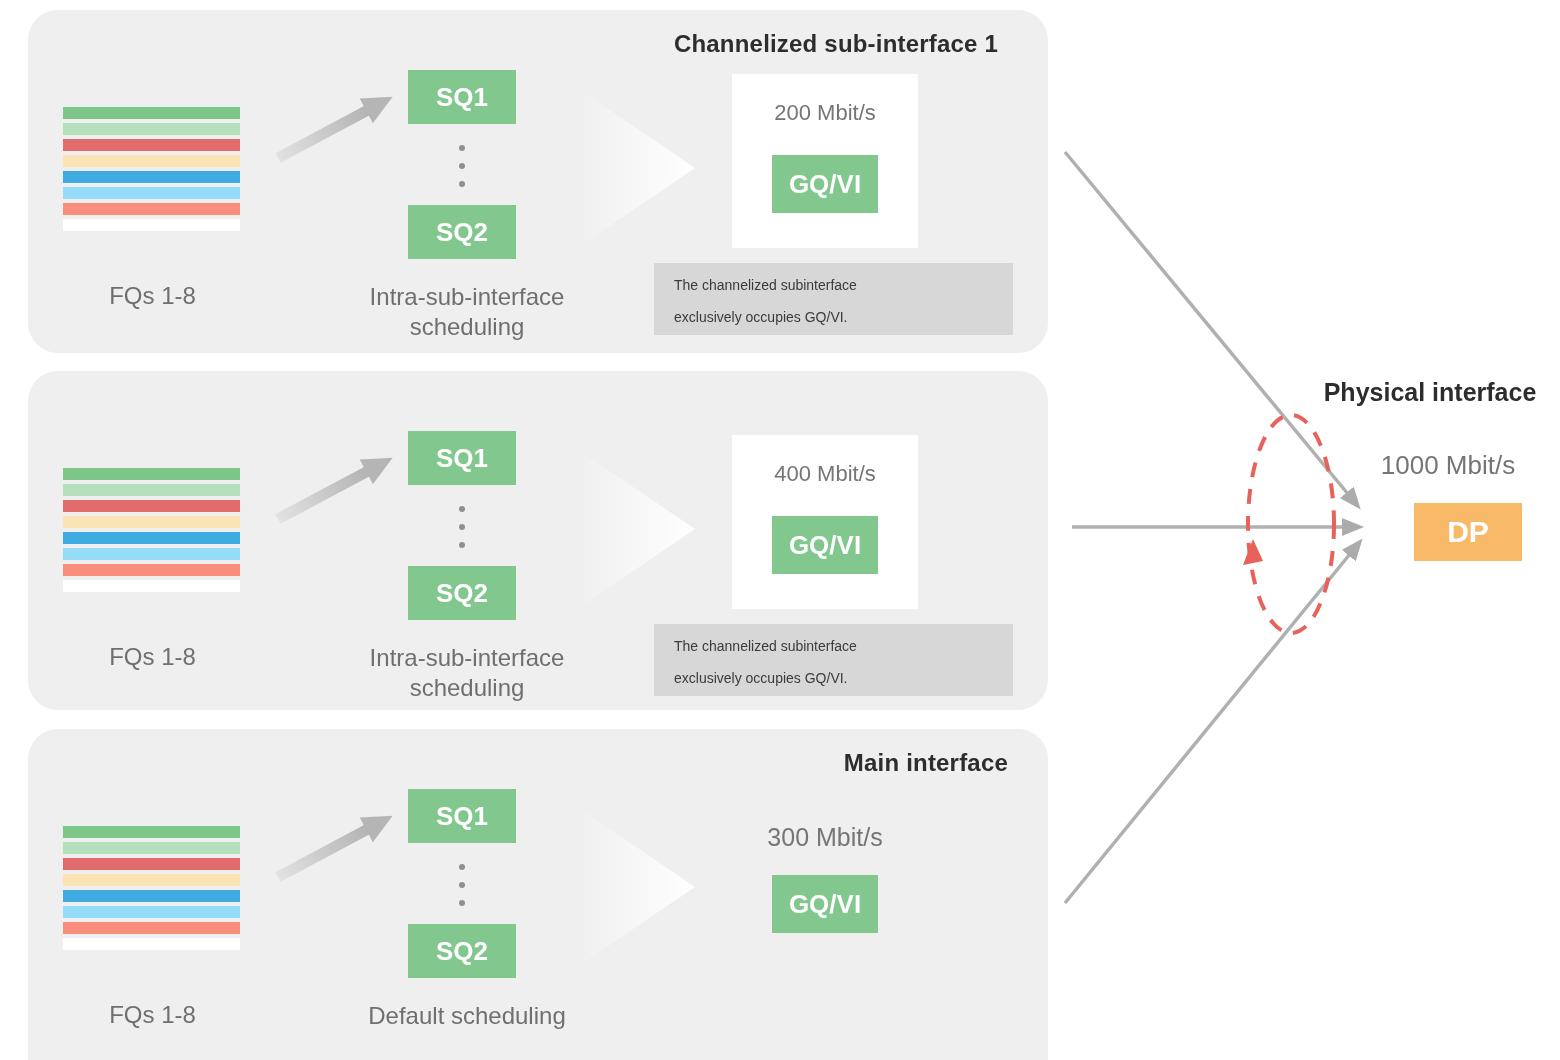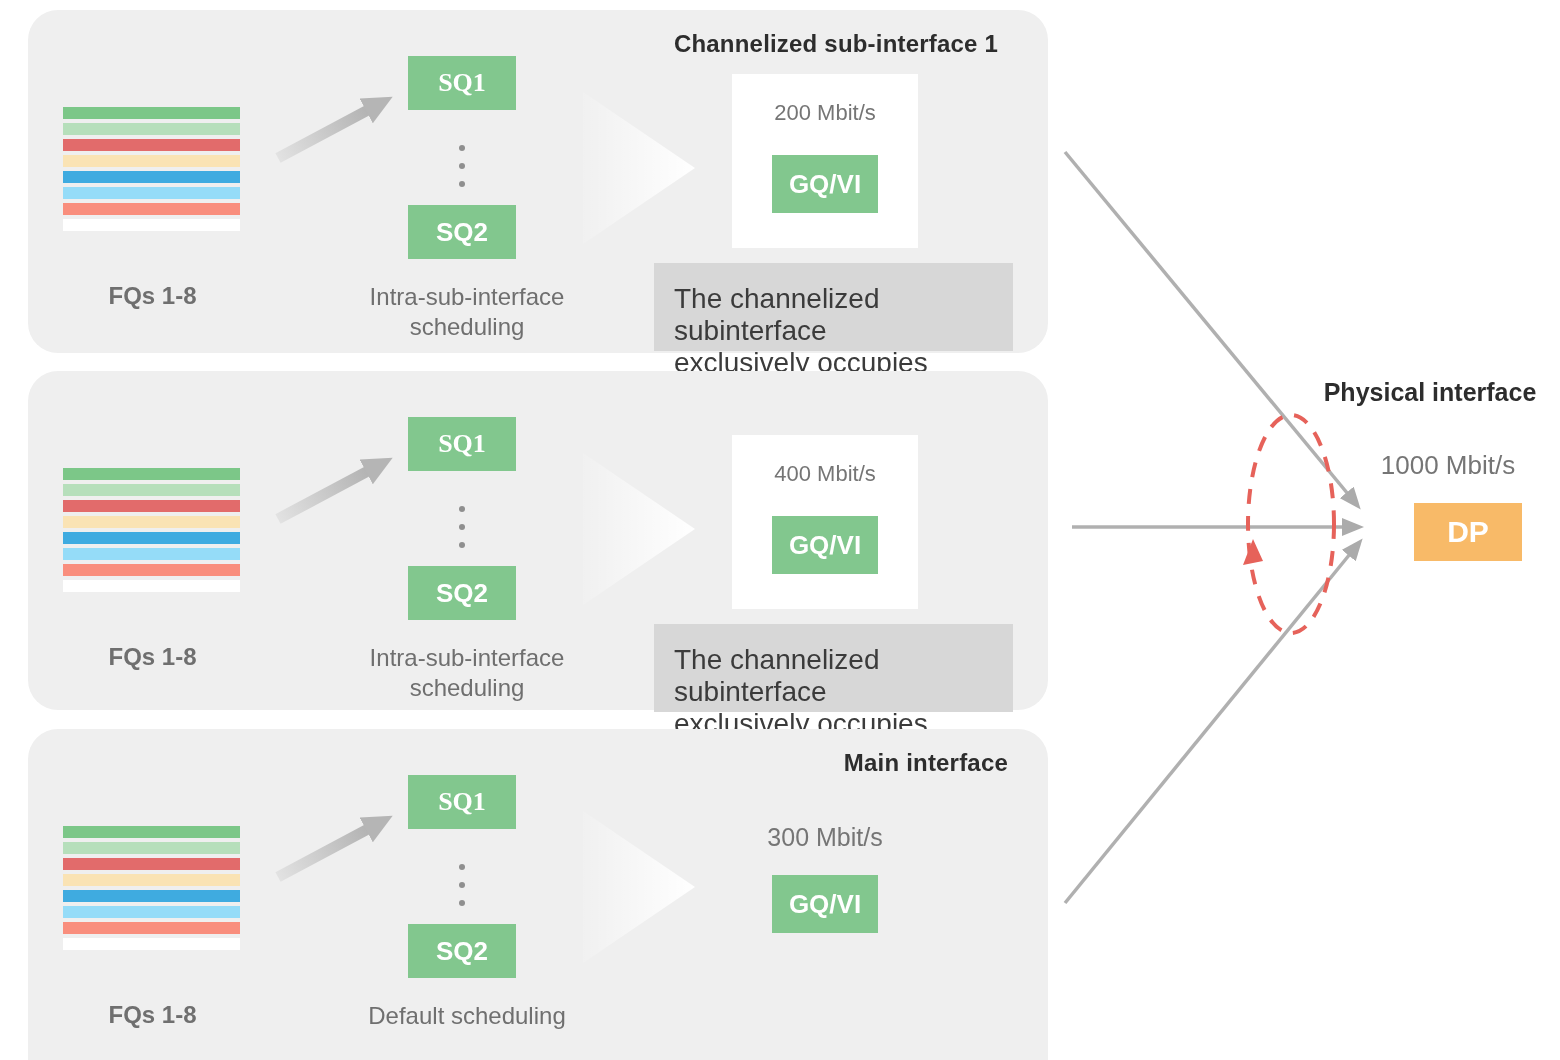--- a/index.html
+++ b/index.html
@@ -15,29 +15,29 @@
   .panel-title{
     position:absolute;top:20px;left:598px;width:420px;
     text-align:center;font-size:24px;font-weight:bold;
     color:var(--title-text,#2d2d2d);letter-spacing:.2px;
   }
   .panel-title.right{left:580px;width:400px;text-align:right;}
   .stripes{position:absolute;left:35px;top:97px;width:177px;}
   .stripe{height:12px;margin-bottom:4px;}
   .fq-label{
     position:absolute;left:27px;top:272px;width:195px;text-align:center;
-    font-size:24px;color:var(--label-text,#6f6f6f);font-weight:bold;
+    font-size:24px;color:var(--label-text,#6f6f6f);
   }
   .arrow-svg{position:absolute;left:240px;top:62px;}
   .sq-box{
     position:absolute;left:380px;width:108px;height:54px;
     background:var(--green,#82c78e);color:#ffffff;font-size:26px;font-weight:bold;
     display:flex;align-items:center;justify-content:center;
   }
-  .sq1{top:46px;font-family:Liberation Serif, serif;} .sq2{top:195px;}
+  .sq1{top:60px;} .sq2{top:195px;}
   .dot{
     position:absolute;left:431px;width:6px;height:6px;border-radius:50%;
     background:var(--dot-gray,#8f8f8f);
   }
   .sched-label{
     position:absolute;left:299px;top:272px;width:280px;text-align:center;
     font-size:24px;line-height:30px;color:var(--label-text,#6f6f6f);
   }
   .tri-svg{position:absolute;left:555px;top:82px;}
   .white-box{
@@ -53,23 +53,23 @@
     display:flex;align-items:center;justify-content:center;
   }
   .rate-main{
     position:absolute;left:667px;top:94px;width:260px;text-align:center;
     font-size:25px;color:var(--rate-text,#757575);
   }
   .gq-main{position:absolute;left:744px;top:146px;width:106px;height:58px;
     background:var(--green,#82c78e);color:#ffffff;font-size:26px;font-weight:bold;
     display:flex;align-items:center;justify-content:center;}
   .note-box{
-    position:absolute;left:626px;top:253px;width:359px;height:88px;
+    position:absolute;left:626px;top:253px;width:359px;height:72px;
     background:var(--note-bg,#d7d7d7);box-sizing:border-box;
-    padding:20px 0 0 20px;font-size:28px;line-height:32px;
+    padding:6px 0 0 20px;font-size:14px;line-height:32px;
     color:var(--note-text,#3b3b3b);
   }
   .phys-title{
     position:absolute;left:1280px;top:378px;width:300px;text-align:center;
     font-size:25px;font-weight:bold;color:var(--title-text,#2d2d2d);
   }
   .phys-rate{
     position:absolute;left:1303px;top:450px;width:290px;text-align:center;
     font-size:26px;color:var(--rate-text,#757575);
   }

